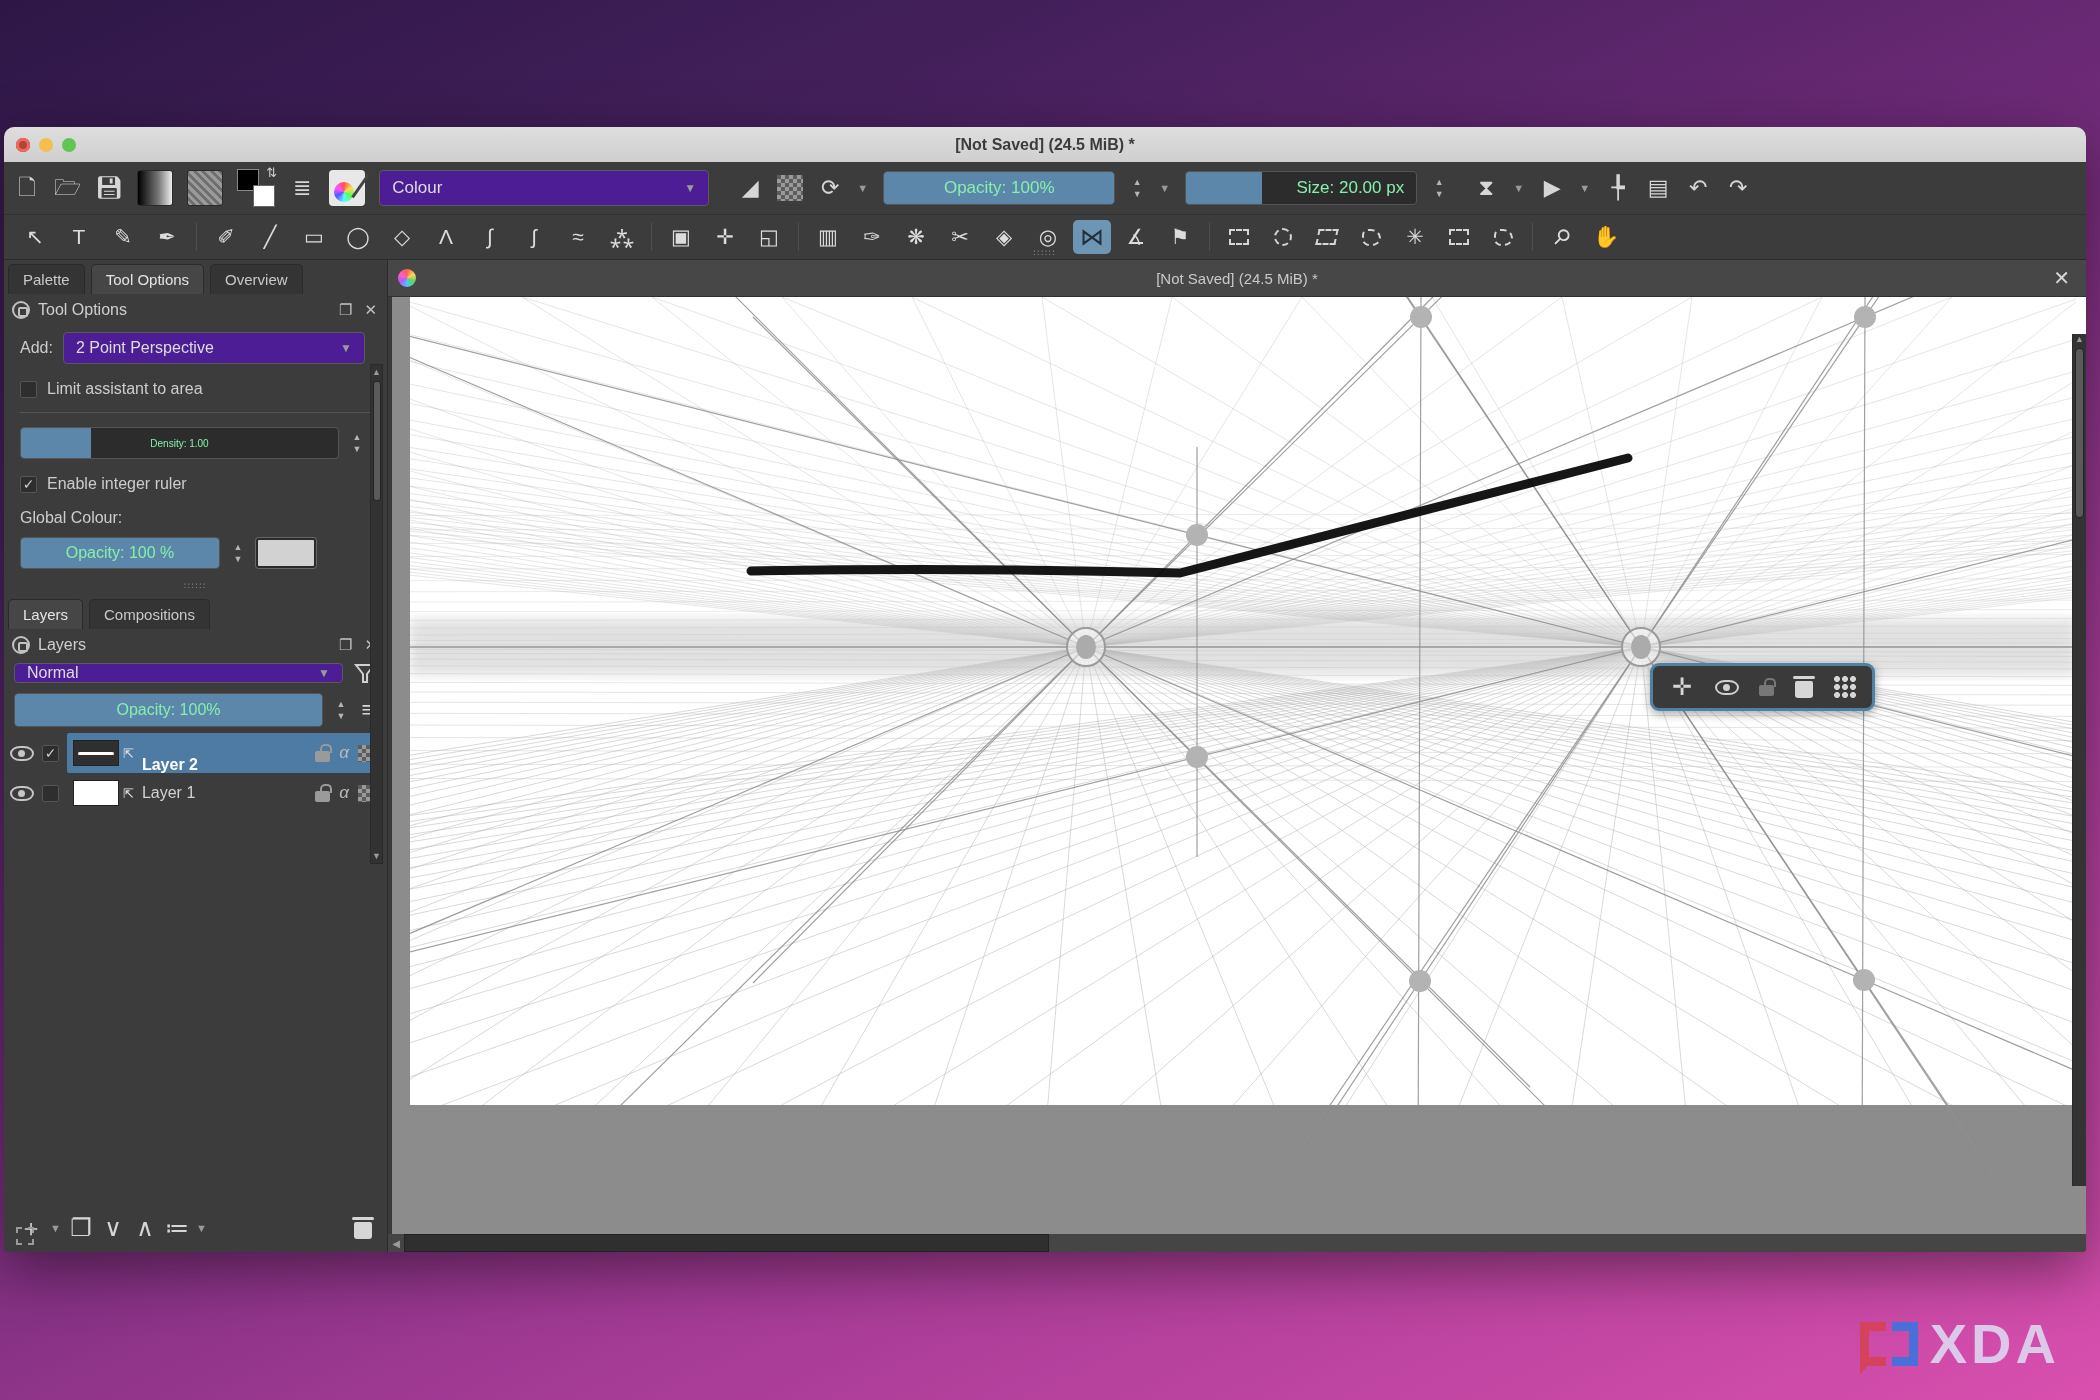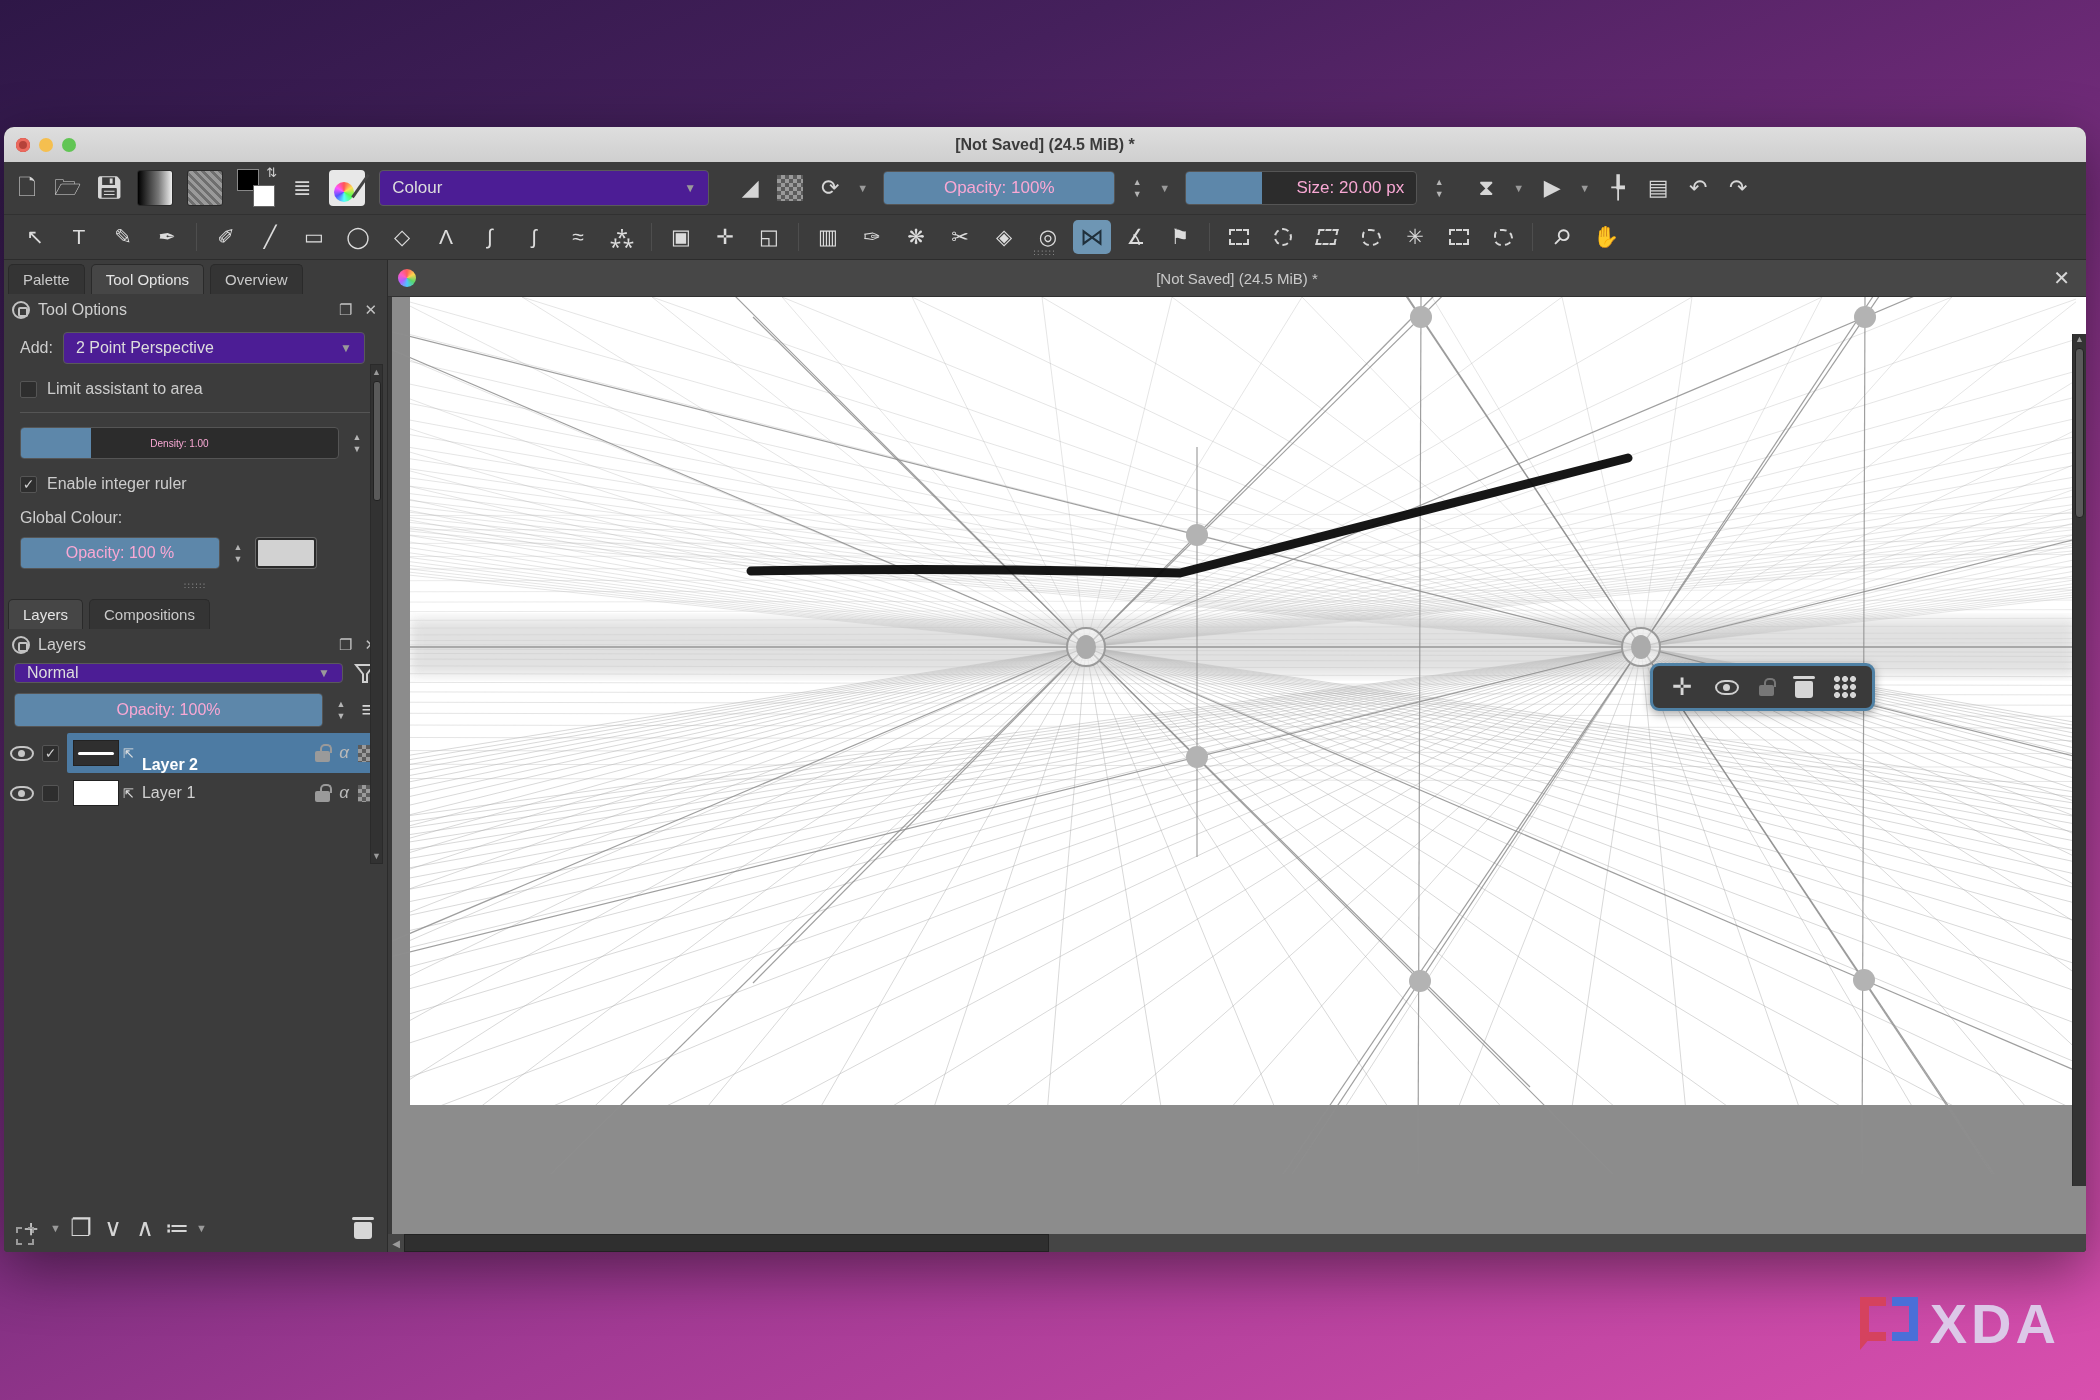--- a/index.html
+++ b/index.html
@@ -37,21 +37,21 @@
   .brush-editor { width:36px; height:36px; background:#e8e8e8; border-radius:4px; position:relative; }
   .brush-editor .wheel { position:absolute; left:5px; bottom:4px; width:20px; height:20px; border-radius:50%;
       background:conic-gradient(#f55,#fd5,#5f5,#5ff,#55f,#f5f,#f55); }
   .brush-editor .pen { position:absolute; right:3px; top:2px; width:3px; height:28px; background:#444; transform:rotate(35deg); }
   .dropdown { height:36px; background:#4c1d95; border:1px solid #5a5a5a; border-radius:4px; color:#dddddd;
       display:flex; align-items:center; padding:0 12px; font-size:17px; }
   .dropdown .dd-caret { margin-left:auto; color:#9a9a9a; font-size:12px; }
   .slider { position:relative; height:34px; background:#2c2c2c; border:1px solid #555; border-radius:4px; overflow:hidden; }
   .slider .fill { position:absolute; left:0; top:0; bottom:0; background:#5d87aa; }
   .slider .s-label { position:absolute; left:0; right:0; top:0; bottom:0; display:flex; align-items:center; justify-content:center;
-      color:#f9a8d4; font-size:17px; }
+      color:#86efac; font-size:17px; }
   .slider.right-label .s-label { justify-content:flex-end; padding-right:12px; }
   .spin { display:flex; flex-direction:column; justify-content:center; gap:3px; color:#b5b5b5; font-size:9px; line-height:1; width:16px; text-align:center; }
   .tool { width:38px; height:34px; display:flex; align-items:center; justify-content:center; color:#dcdcdc; font-size:21px; border-radius:5px; }
   .tool.selected { background:#6e96b4; color:#20303c; }
   .dashed-shape { width:20px; height:16px; border:2px dashed #d6d6d6; }
   .dashed-shape.round { border-radius:50%; width:18px; height:18px; }
   .dashed-shape.poly { transform:skewX(-12deg); }
   .dashed-shape.blob { border-radius:40% 60% 55% 45%; width:19px; height:17px; }
   .drag-dots { position:absolute; left:50%; bottom:1px; transform:translateX(-50%); color:#8a8a8a; font-size:9px; letter-spacing:2px; }
 
@@ -142,21 +142,21 @@
   .rot-icon { width:20px; height:20px; border-radius:50%; background:#2f2f2f; position:relative; }
   .rot-icon::after { content:""; position:absolute; left:2px; top:9px; width:16px; height:2px; background:#c9c9c9; }
   .zoom-slider { width:105px; height:5px; background:#2a2a2a; border-radius:3px; position:relative; }
   .zoom-slider .zfill { position:absolute; left:0; top:0; bottom:0; width:52%; background:#5d87aa; border-radius:3px; }
   .zoom-slider .zhandle { position:absolute; left:48%; top:-6px; width:15px; height:17px; background:#6a6a6a; border:1px solid #888; border-radius:3px; }
   .monitor-icon { width:22px; height:16px; border:2px solid #c9c9c9; border-radius:2px; position:relative; }
   .monitor-icon::before { content:""; position:absolute; left:4px; top:2px; width:5px; height:5px; background:#c9c9c9; border-radius:50%; }
   .monitor-icon::after { content:""; position:absolute; left:6px; bottom:-6px; width:6px; height:4px; background:#c9c9c9; }
 
   
-  .xda { position:absolute; right:40px; bottom:44px; display:flex; align-items:center; gap:12px; }
+  .xda { position:absolute; right:40px; bottom:24px; display:flex; align-items:flex-end; gap:12px; }
   .xda .brackets { position:relative; width:58px; height:54px; }
   .xda .lb { position:absolute; left:0; top:0; width:26px; height:44px; border:9px solid #d5425e; border-right:none; }
   .xda .lb::after { content:""; position:absolute; left:-9px; bottom:-18px; width:0; height:0; border-left:10px solid #d5425e; border-bottom:12px solid transparent; }
   .xda .rb { position:absolute; right:0; top:0; width:26px; height:44px; border:9px solid #4a6fd8; border-left:none; }
   .xda .word { font-size:56px; font-weight:bold; color:#dcc8e8; letter-spacing:4px; }
 </style>
 </head>
 <body>
 
 <div class="screen">

